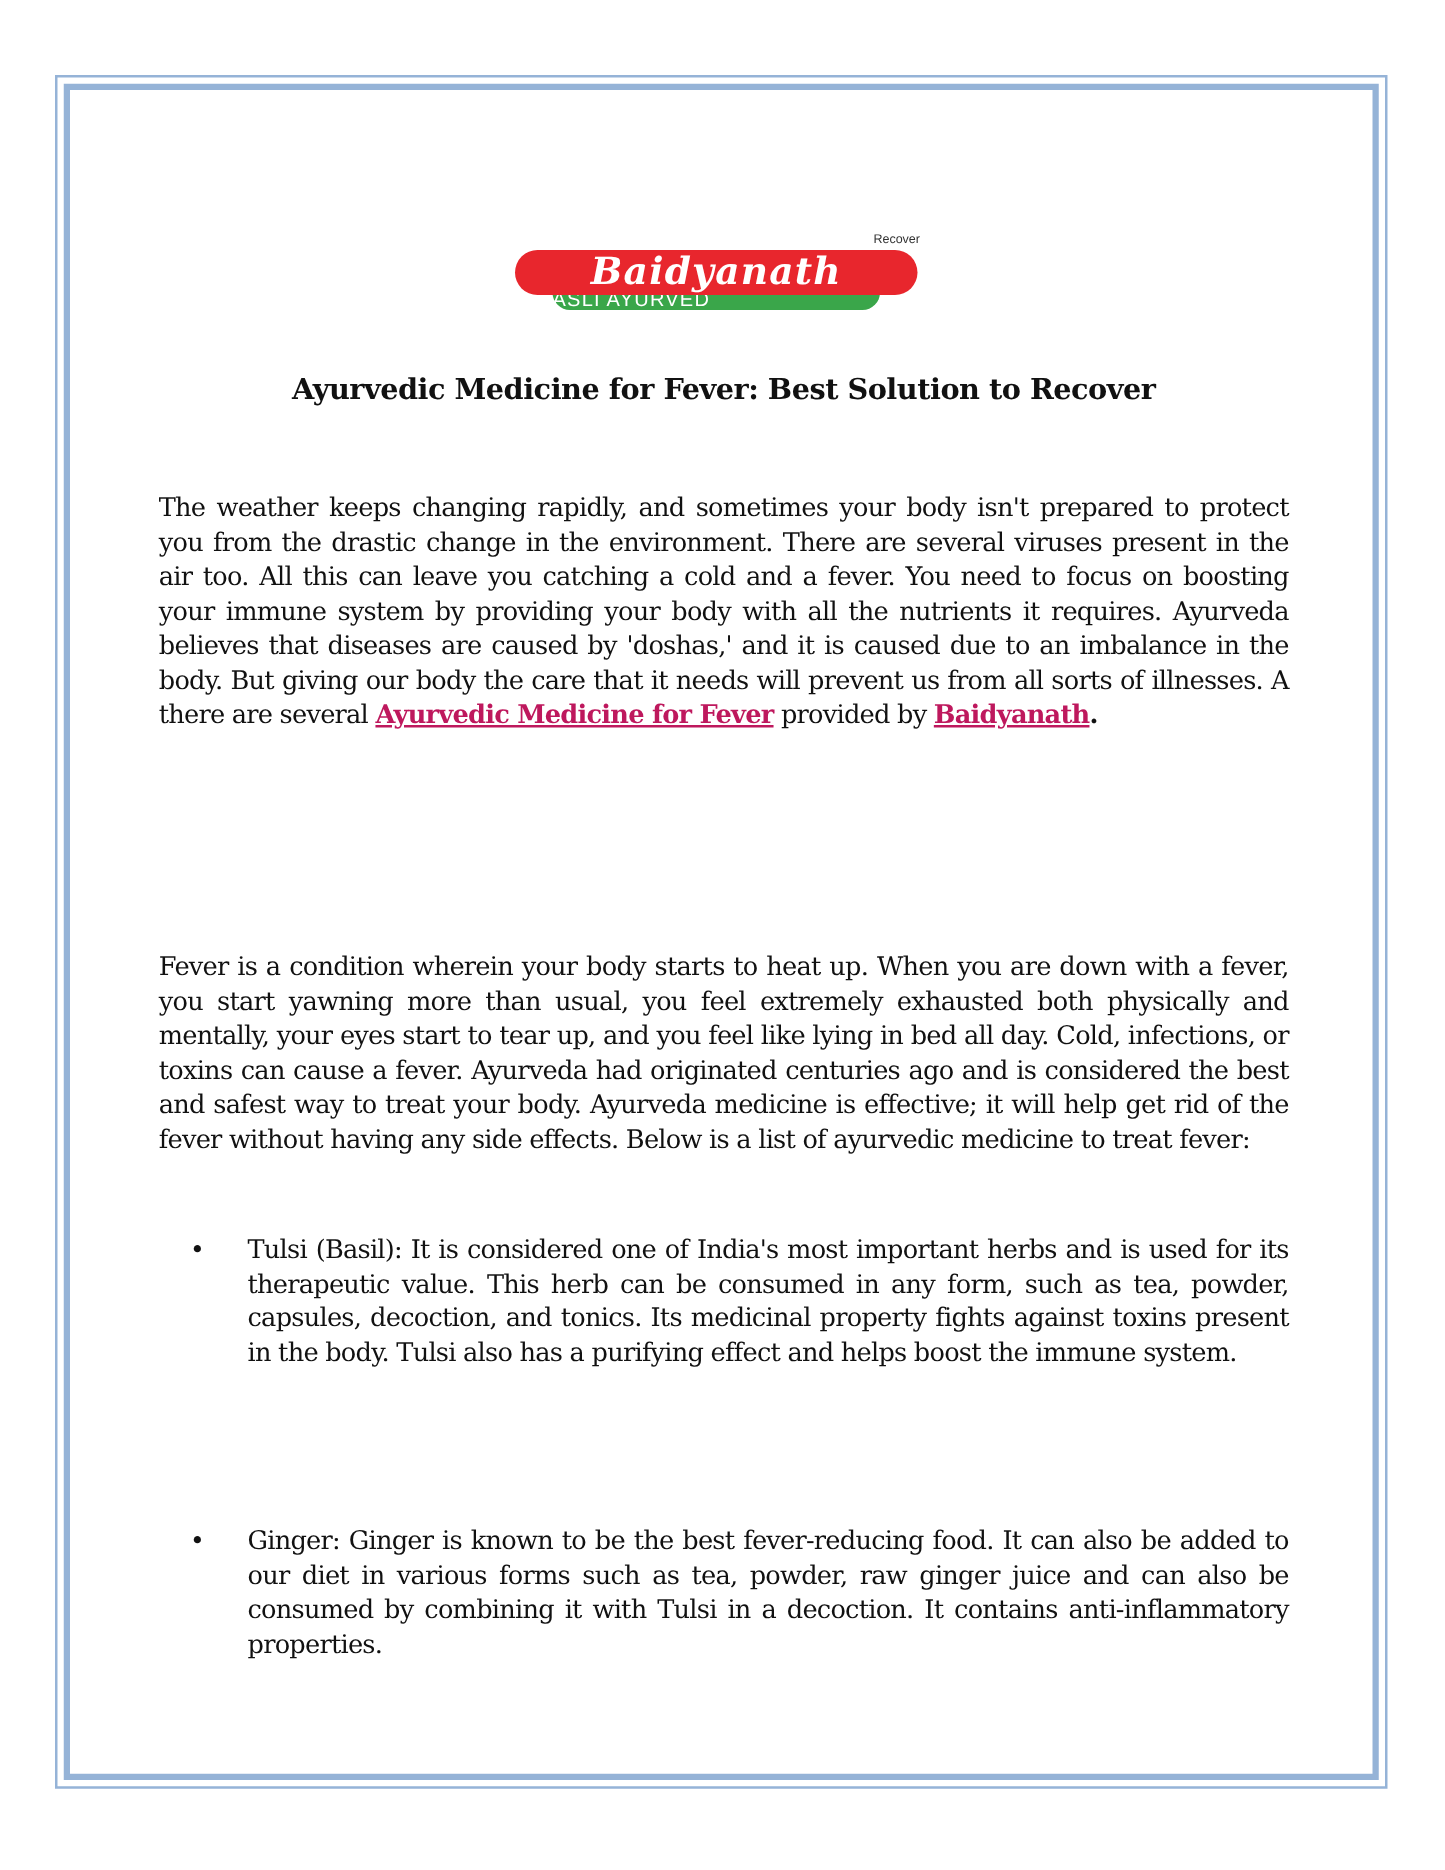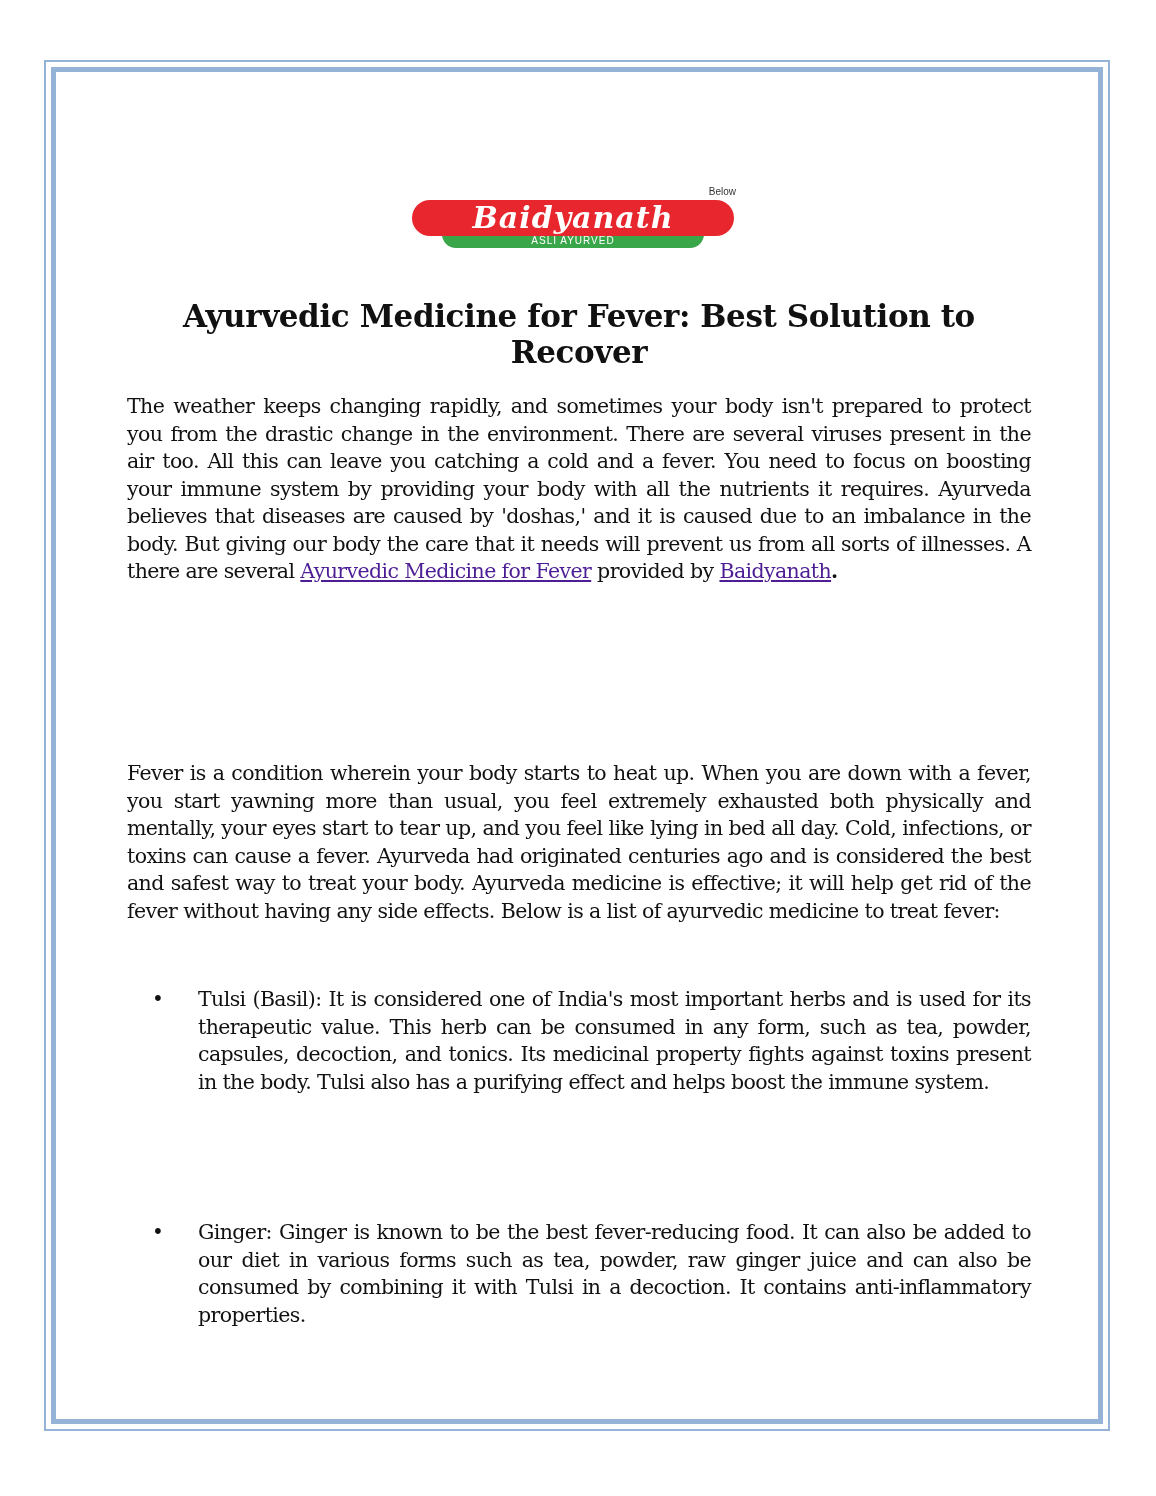--- a/index.html
+++ b/index.html
@@ -21,49 +21,49 @@
     .logo-jhansi { position: absolute; right: 14px; top: 0; font-family: "Liberation Sans", sans-serif;
       font-size: 10px; color: #333; }
     .logo-pill { position: absolute; left: 0; top: 14px; width: 322px; height: 36px;
       background: #e8262d; border-radius: 18px; }
     .logo-name { position: absolute; left: 0; top: 14px; width: 322px; height: 36px; line-height: 36px;
       text-align: center; font-family: "DejaVu Serif", serif; font-weight: bold; font-style: italic;
       font-size: 30px; color: #ffffff; letter-spacing: 1px; }
     .logo-green { position: absolute; left: 30px; top: 48px; width: 262px; height: 14px;
       background: #3aa64a; border-radius: 0 0 14px 14px; }
     .logo-tag { position: absolute; left: 30px; top: 48px; width: 262px; height: 14px; line-height: 14px;
-      text-align: center; font-family: "Liberation Sans", sans-serif; font-size: 10px; color: #ffffff; letter-spacing: 1px; }
+      font-family: "Liberation Sans", sans-serif; font-size: 16px; color: #ffffff; letter-spacing: 1px; }
 
     .title { position: absolute; left: 0; top: 298px; width: 904px; text-align: center;
-      font-family: "DejaVu Serif", serif; font-weight: bold; font-size: 31px; color: #111; letter-spacing: -0.4px; }
+      font-family: "DejaVu Serif", serif; font-weight: bold; font-size: 23px; color: #111; letter-spacing: -0.4px; }
 
     .para { position: absolute; left: 0; width: 904px; font-size: 20.5px; line-height: 27.5px;
       text-align: justify; letter-spacing: -0.6px; }
     .p1 { top: 393px; }
     .p2 { top: 760px; }
 
-    a.link { color: #4c1d95; font-weight: normal; text-decoration: underline; }
+    a.link { color: #be185d; font-weight: bold; text-decoration: underline; }
     .bold-dot { font-weight: bold; }
 
     .bullets { position: absolute; left: 71px; width: 833px; margin: 0; padding: 0; list-style: none; }
     .bullets li { position: relative; font-size: 20.5px; line-height: 27.5px; text-align: justify; letter-spacing: -0.6px; }
     .bullets .dot { position: absolute; left: -46px; top: 0; font-size: 20px; }
     .b1 { top: 986px; }
     .b2 { top: 1219px; }
   </style>
 </head>
 <body>
 
 <div class="border-outer"></div>
 <div class="border-inner"></div>
 
 <div class="page">
 
   <div class="logo">
-    <span class="logo-jhansi">Below</span>
+    <span class="logo-jhansi">Recover</span>
     <div class="logo-green"></div>
     <span class="logo-tag">ASLI AYURVED</span>
     <div class="logo-pill"></div>
     <span class="logo-name">Baidyanath</span>
   </div>
 
   <h1 class="title" style="margin:0;">Ayurvedic Medicine for Fever: Best Solution to Recover</h1>
 
   <p class="para p1" style="margin:0;"><span>The weather keeps changing rapidly, and sometimes your body isn't prepared to protect you from the drastic change in the environment. There are several viruses present in the air too. All this can leave you catching a cold and a fever. You need to focus on boosting your immune system by providing your body with all the nutrients it requires. Ayurveda believes that diseases are caused by 'doshas,' and it is caused due to an imbalance in the body. But giving our body the care that it needs will prevent us from all sorts of illnesses. A there are several </span><a class="link">Ayurvedic Medicine for Fever</a><span> provided by </span><a class="link">Baidyanath</a><span class="bold-dot">.</span></p>
 

